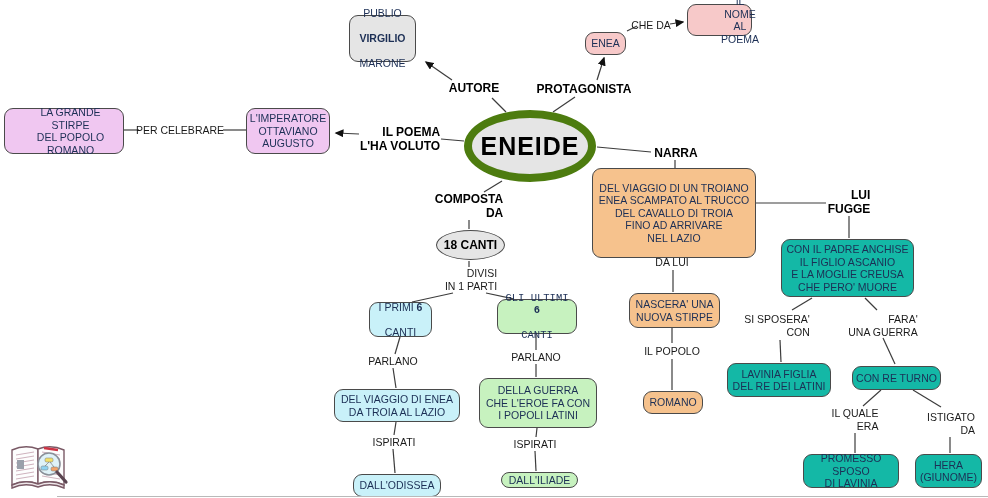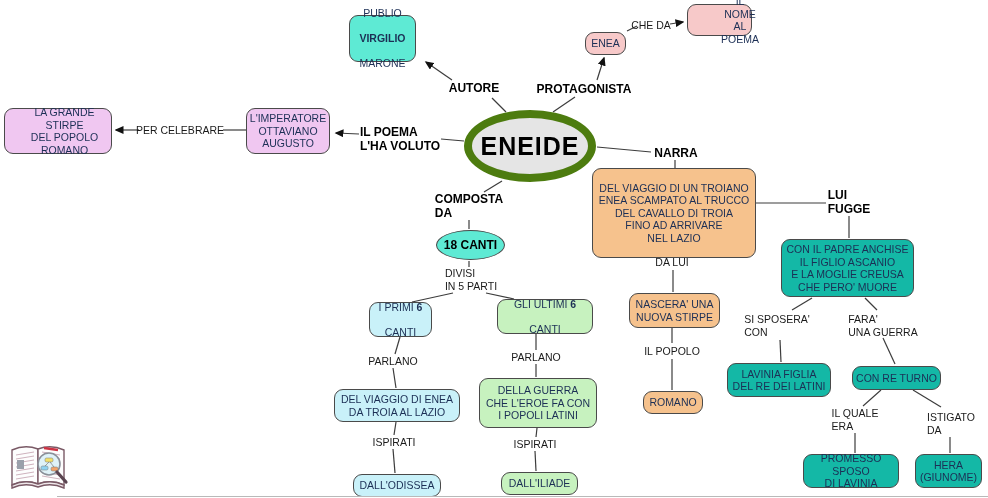--- a/index.html
+++ b/index.html
@@ -15,30 +15,30 @@
     text-align:center;color:#1c2f55;font-size:10.5px;line-height:12.5px;
     white-space:pre-line;padding:1px 3px;
   }
   .ellipse{border-radius:50%;}
   .pink{background:#f7c9c9;}
   .violet{background:#f0c7f1;}
   .orange{background:#f6c28d;}
   .yellow{background:#14b8a6;}
   .cyan{background:#c9f1f9;}
   .green{background:#c7f2bf;}
-  .grayblue{background:#5eead4;}
+  .grayblue{background:#e5e5e5;}
   #node-eneide{
     background:#e5e5e5;border:8px solid #4d7c0f;border-radius:50%;
     font-size:25px;font-weight:bold;color:#000;letter-spacing:1px;
   }
   #node-canti12{font-weight:bold;font-size:12px;color:#000;}
   .b{font-weight:bold;}
   .lbl{
     position:absolute;transform:translate(-50%,-50%);
-    text-align:left;font-size:10.5px;line-height:13px;color:#1a1a1a;
+    text-align:right;font-size:10.5px;line-height:13px;color:#1a1a1a;
     white-space:pre-line;
   }
   .lbl.bold{font-weight:bold;font-size:12px;line-height:14px;color:#000;}
   #bottom-edge{position:absolute;left:57px;top:496px;width:931px;height:0;border-top:1px solid #b9b9b9;}
   #logo{position:absolute;left:8px;top:440px;}
 </style>
 </head>
 <body>
 
 <div id="stage">
@@ -110,21 +110,21 @@
     <span>IL NOME
 AL POEMA</span>
   </div>
 
   <div class="node violet" style="left:246px;top:108px;width:84px;height:46px;">
     <span>L'IMPERATORE
 OTTAVIANO
 AUGUSTO</span>
   </div>
 
-  <div class="node violet" style="left:4px;top:108px;width:108px;height:46px;padding-left:16px;">
+  <div class="node violet" style="left:4px;top:108px;width:120px;height:46px;padding-left:16px;">
     <span>LA GRANDE STIRPE
 DEL POPOLO
 ROMANO</span>
   </div>
 
   <div class="node orange" style="left:592px;top:168px;width:164px;height:90px;">
     <span>DEL VIAGGIO DI UN TROIANO
 ENEA SCAMPATO AL TRUCCO
 DEL CAVALLO DI TROIA
 FINO AD ARRIVARE
@@ -168,57 +168,57 @@
 
   <div class="node grayblue ellipse" id="node-canti12" style="left:436px;top:230px;width:69px;height:30px;">
     <span>18 CANTI</span>
   </div>
 
   <div class="node cyan" style="left:369px;top:302px;width:63px;height:35px;">
     <div><span>I PRIMI</span> <span class="b">6</span><br>
     <span>CANTI</span></div>
   </div>
 
-  <div class="node green" style="left:497px;top:299px;width:96px;height:35px;">
+  <div class="node green" style="left:497px;top:299px;width:80px;height:35px;font-family:Liberation Mono, monospace;">
     <div><span>GLI ULTIMI</span> <span class="b">6</span><br>
     <span>CANTI</span></div>
   </div>
 
   <div class="node cyan" style="left:334px;top:389px;width:126px;height:33px;">
     <span>DEL VIAGGIO DI ENEA
 DA TROIA AL LAZIO</span>
   </div>
 
   <div class="node cyan" style="left:353px;top:474px;width:88px;height:23px;">
     <span>DALL'ODISSEA</span>
   </div>
 
   <div class="node green" style="left:479px;top:378px;width:118px;height:50px;">
     <span>DELLA GUERRA
 CHE L'EROE FA CON
 I POPOLI LATINI</span>
   </div>
 
-  <div class="node green" style="left:501px;top:472px;width:77px;height:23px;">
+  <div class="node green" style="left:501px;top:472px;width:77px;height:16px;">
     <span>DALL'ILIADE</span>
   </div>
 
   <div class="lbl bold" style="left:474px;top:88px;">AUTORE</div>
   <div class="lbl bold" style="left:580px;top:89px;padding-left:8px;">PROTAGONISTA</div>
   <div class="lbl" style="left:651px;top:25px;">CHE DA</div>
   <div class="lbl bold" style="left:400px;top:139px;">IL POEMA
 L'HA VOLUTO</div>
   <div class="lbl" style="left:180px;top:130px;">PER CELEBRARE</div>
   <div class="lbl bold" style="left:676px;top:153px;">NARRA</div>
   <div class="lbl bold" style="left:849px;top:202px;">LUI
 FUGGE</div>
   <div class="lbl bold" style="left:469px;top:206px;">COMPOSTA
 DA</div>
   <div class="lbl" style="left:471px;top:280px;">DIVISI
-IN 5 PARTI</div>
+IN 1 PARTI</div>
   <div class="lbl" style="left:672px;top:262px;">DA LUI</div>
   <div class="lbl" style="left:672px;top:351px;">IL POPOLO</div>
   <div class="lbl" style="left:777px;top:326px;">SI SPOSERA'
 CON</div>
   <div class="lbl" style="left:883px;top:326px;">FARA'
 UNA GUERRA</div>
   <div class="lbl" style="left:393px;top:361px;">PARLANO</div>
   <div class="lbl" style="left:536px;top:357px;">PARLANO</div>
   <div class="lbl" style="left:394px;top:442px;">ISPIRATI</div>
   <div class="lbl" style="left:535px;top:444px;">ISPIRATI</div>

